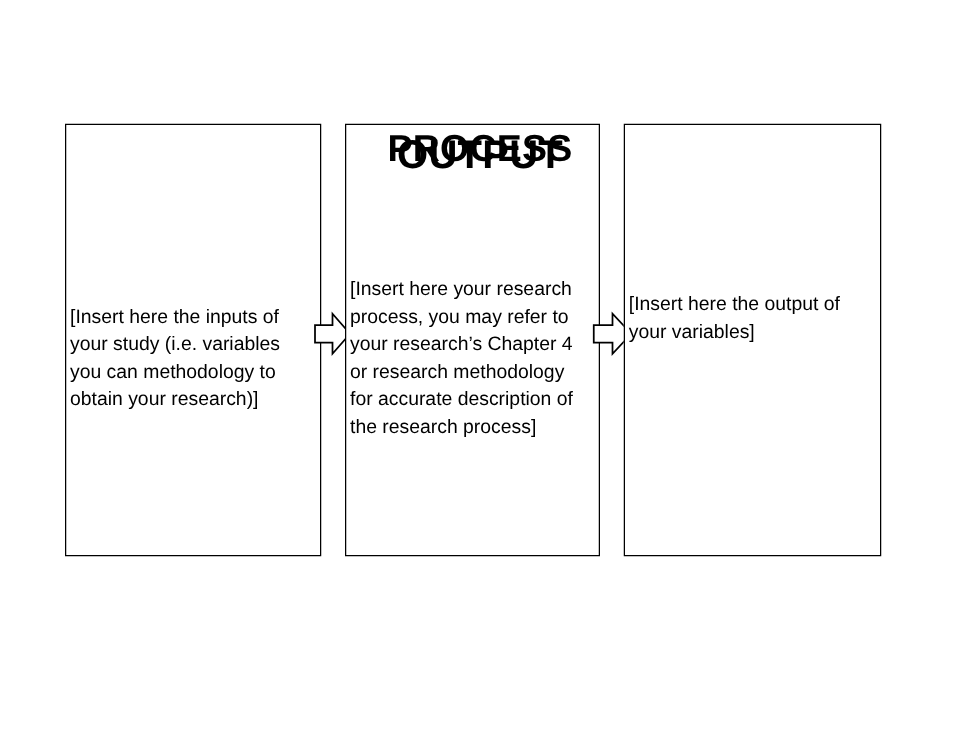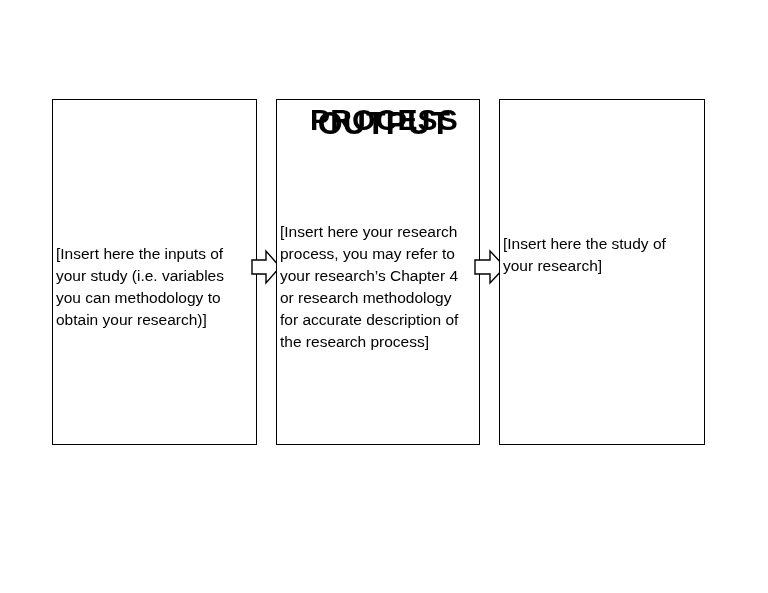--- a/index.html
+++ b/index.html
@@ -85,15 +85,15 @@
   <div class="box-body" id="body-process">[Insert here your research process, you may refer to your research’s Chapter 4 or research methodology for accurate description of the research process]</div>
 
   <div class="arrow" id="arrow-2">
     <svg width="32" height="36" viewBox="0 0 32 36" xmlns="http://www.w3.org/2000/svg">
       <polygon points="1,11 16,11 16,2 31,18 16,34 16,25 1,25" fill="#ffffff" stroke="#000000" stroke-width="1.4" stroke-linejoin="miter"></polygon>
     </svg>
   </div>
 
   <div class="box" id="box-output"></div>
   <div class="box-title" id="title-output">OUTPUT</div>
-  <div class="box-body" id="body-output">[Insert here the study of your research]</div>
+  <div class="box-body" id="body-output">[Insert here the output of your variables]</div>
 
 </div>
 
 </body></html>

